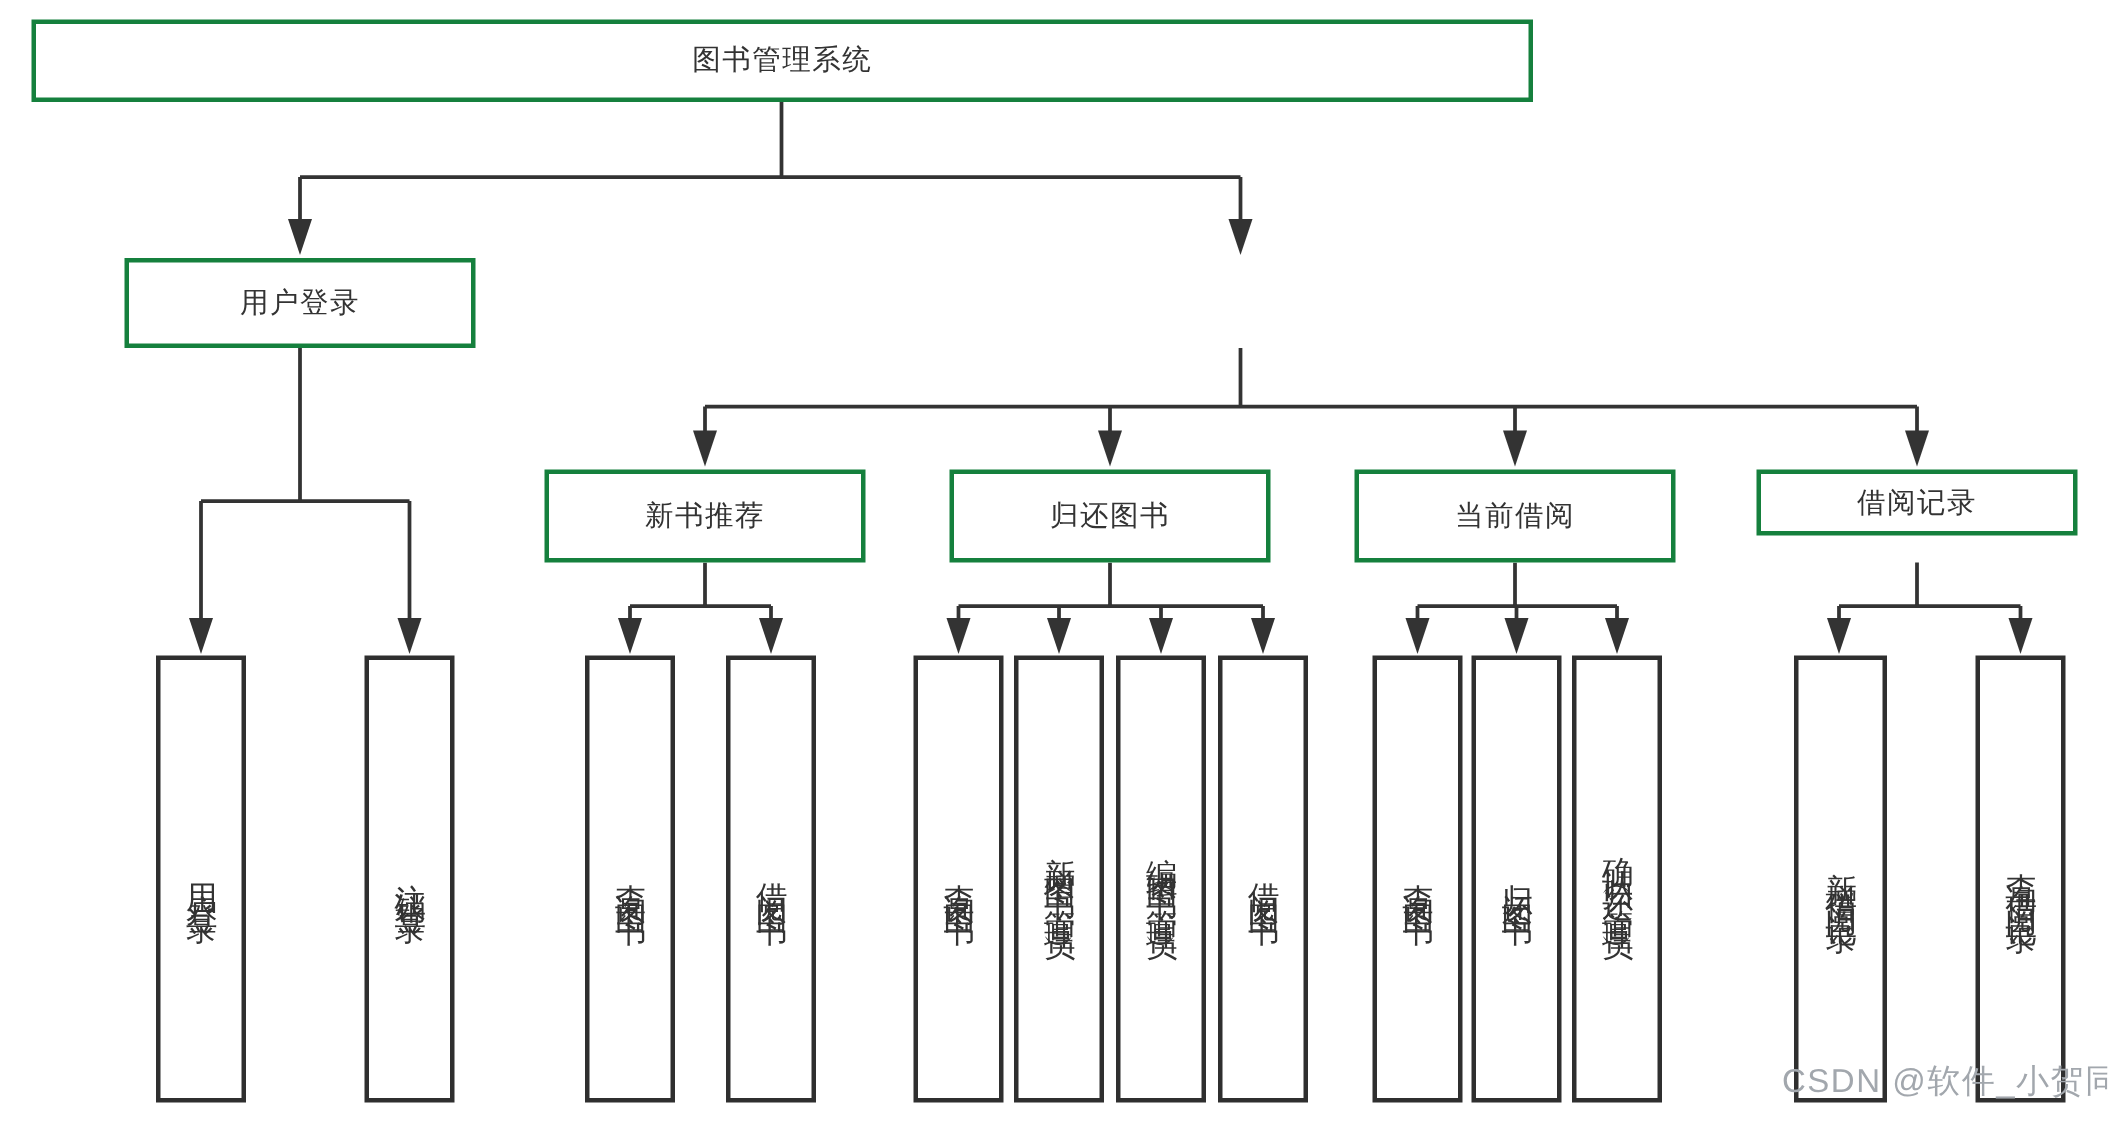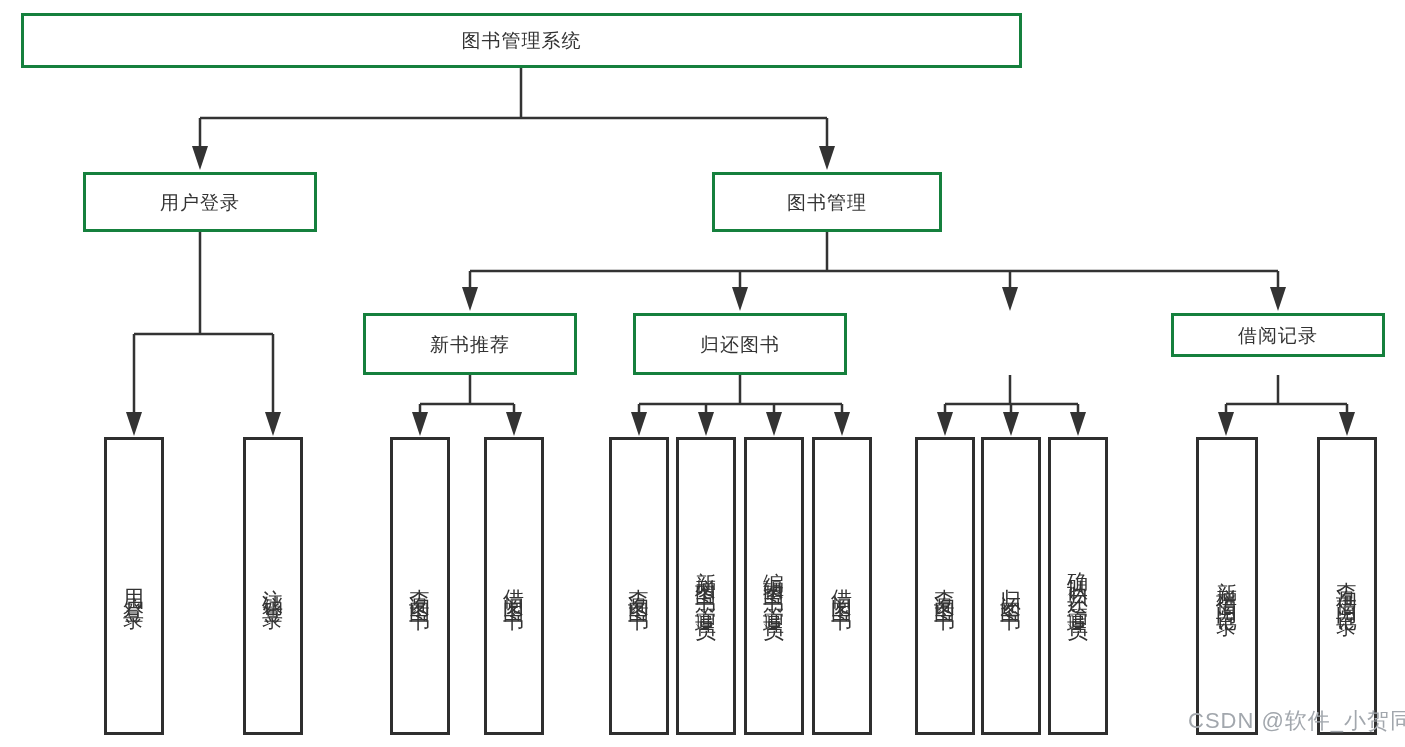--- a/index.html
+++ b/index.html
@@ -84,29 +84,29 @@
     </g>
   </svg>
 
   <div class="node" style="left:21px;top:13px;width:1001px;height:55px;">
     <span class="hlabel">图书管理系统</span>
   </div>
 
   <div class="node" style="left:83px;top:172px;width:234px;height:60px;">
     <span class="hlabel">用户登录</span>
   </div>
-  <div class="node" style="left:712px;top:172px;width:230px;height:60px;">
-    <span class="hlabel">图书管理</span>
-  </div>
 
   <div class="node" style="left:363px;top:313px;width:214px;height:62px;align-items:center;">
     <span class="hlabel">新书推荐</span>
   </div>
   <div class="node" style="left:633px;top:313px;width:214px;height:62px;">
     <span class="hlabel">归还图书</span>
+  </div>
+  <div class="node" style="left:903px;top:313px;width:214px;height:62px;">
+    <span class="hlabel">当前借阅</span>
   </div>
   <div class="node" style="left:1171px;top:313px;width:214px;height:44px;">
     <span class="hlabel">借阅记录</span>
   </div>
 
   <div class="leaf" style="left:104px;">
     <span class="vtext">用户登录</span>
   </div>
   <div class="leaf" style="left:243px;">
     <span class="vtext">注销登录</span>

